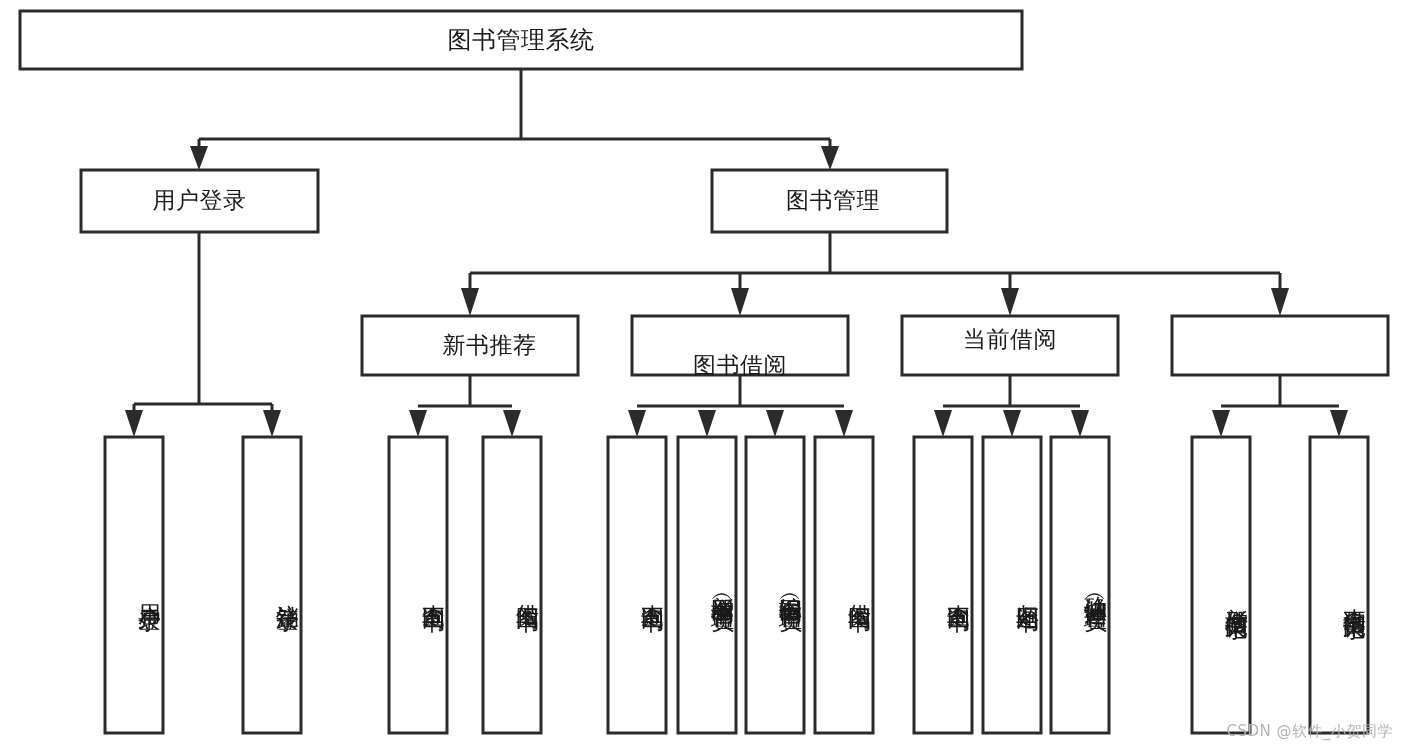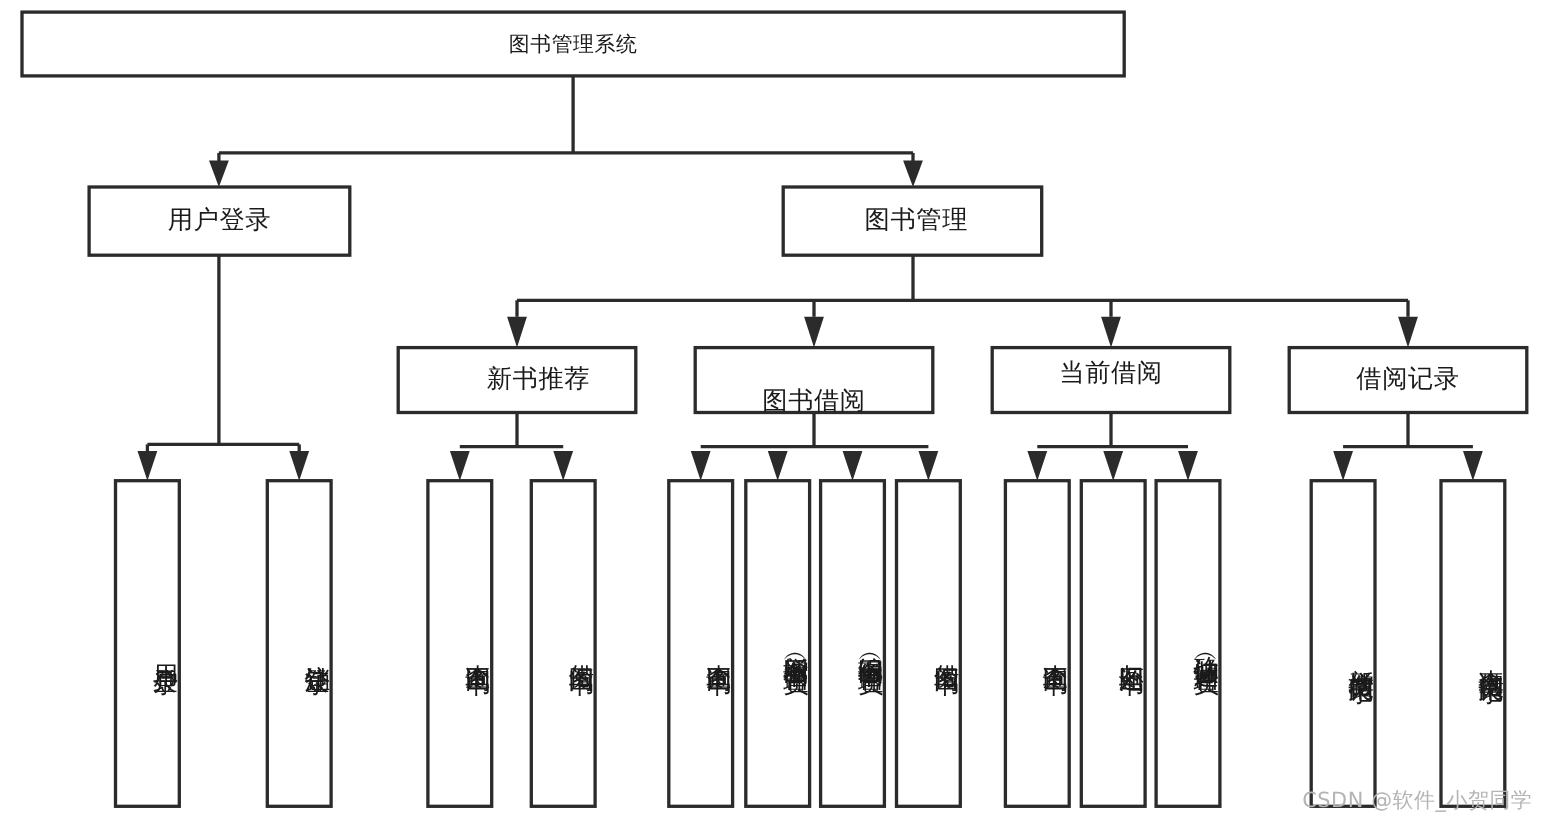--- a/index.html
+++ b/index.html
@@ -52,37 +52,37 @@
     box-sizing: border-box;
     pointer-events: none;
     white-space: pre-wrap;
   }
   .node-label.horizontal {
     font-size: 23px;
     line-height: 1.1;
     letter-spacing: 0.5px;
   }
   .node-label.root {
-    font-size: 19px;
+    font-size: 24px;
   }
   .node-label.vertical {
     writing-mode: vertical-rl;
     text-orientation: upright;
     font-size: 23px;
     line-height: 1.15;
     letter-spacing: 2px;
     align-items: flex-start;
     justify-content: center;
     padding-top: 10px;
   }
   #watermark {
     position: absolute;
     right: 12px;
     bottom: 6px;
-    font-size: 19px;
+    font-size: 15px;
     color: #b4b4b4;
     font-family: "DejaVu Sans", "Liberation Sans", sans-serif;
     letter-spacing: 0.5px;
     white-space: nowrap;
     pointer-events: none;
   }
 </style>
 </head>
 <body>
 
@@ -186,21 +186,20 @@
   <div class="node-label horizontal" style="left:81px; top:170px; width:237px; height:62px;">用户登录</div>
 
   <div class="node-label horizontal" style="left:712px; top:170px; width:242px; height:62px;">图书管理</div>
 
   <div class="node-label horizontal" style="left:362px; top:316px; width:216px; height:59px;padding-left:39px;">新书推荐</div>
 
   <div class="node-label horizontal" style="left:632px; top:332px; width:216px; height:68px;">图书借阅</div>
 
   <div class="node-label horizontal" style="left:902px; top:316px; width:216px; height:48px;">当前借阅</div>
 
-  <div class="node-label horizontal" style="left:1172px; top:316px; width:216px; height:59px;">借阅记录</div>
 
   <div class="node-label vertical" style="left:105px; top:437px; width:58px; height:296px;">用户登录</div>
   <div class="node-label vertical" style="left:243px; top:437px; width:58px; height:296px;">注销登录</div>
 
   <div class="node-label vertical" style="left:389px; top:437px; width:58px; height:296px;">查询图书</div>
   <div class="node-label vertical" style="left:483px; top:437px; width:58px; height:296px;">借阅图书</div>
 
   <div class="node-label vertical" style="left:608px; top:437px; width:58px; height:296px;">查询图书</div>
   <div class="node-label vertical" style="left:678px; top:437px; width:58px; height:296px; padding-top:4px;">新增图书（管理员）</div>
   <div class="node-label vertical" style="left:746px; top:437px; width:58px; height:296px; padding-top:4px;">编辑图书（管理员）</div>

